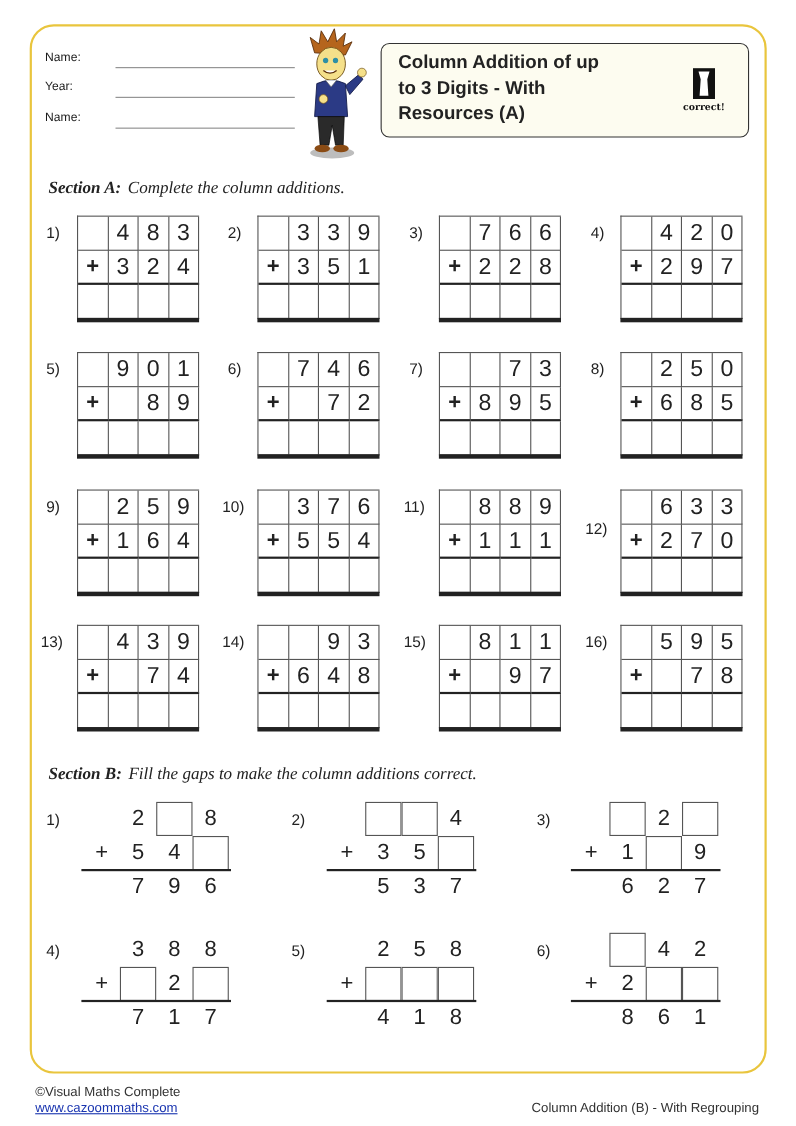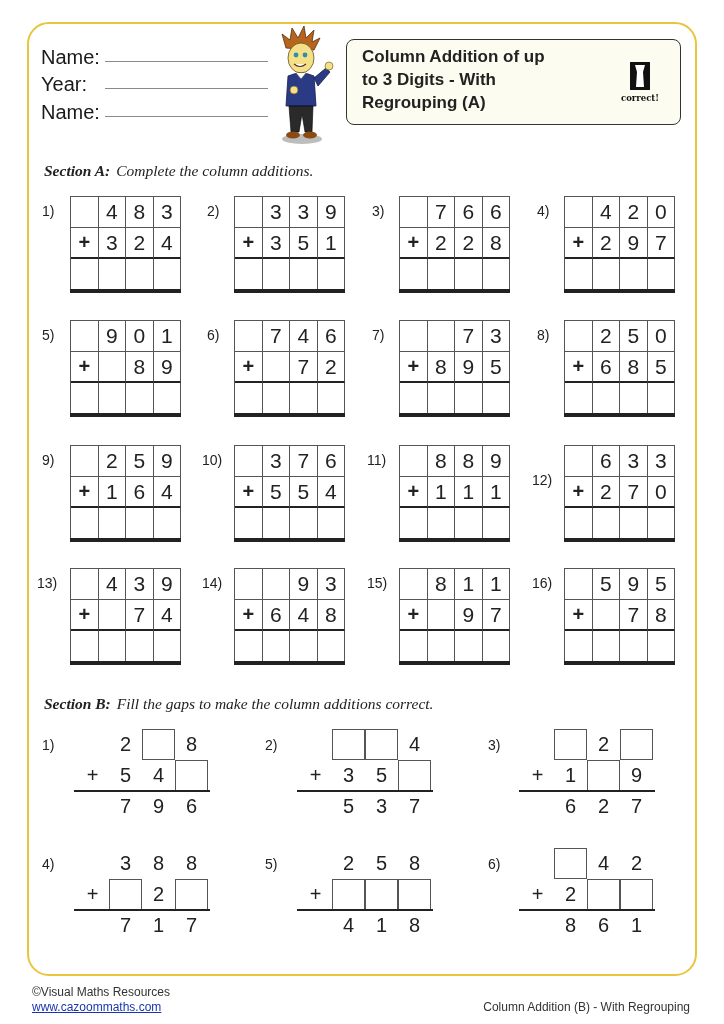--- a/index.html
+++ b/index.html
@@ -4,21 +4,21 @@
 <style>
   * { box-sizing: border-box; margin: 0; padding: 0; }
   html, body { width: 724px; height: 1024px; background: #ffffff; overflow: hidden; }
   body { position: relative; font-family: "Liberation Sans", sans-serif; color: #1a1a1a; }
 
   .frame {
     position: absolute; left: 27px; top: 22px; width: 670px; height: 954px;
     border: 2px solid #e9c53d; border-radius: 22px;
   }
 
-  .field { position: absolute; left: 41px; font-size: 20px; font-weight: normal; }
+  .field { position: absolute; left: 41px; font-size: 11px; font-weight: normal; }
   .field-line { position: absolute; left: 105px; width: 163px; border-bottom: 1px solid #8a8a8a; }
 
   .character { position: absolute; left: 272px; top: 26px; width: 64px; height: 120px; }
 
   .title-box {
     position: absolute; left: 346px; top: 39px; width: 335px; height: 86px;
     background: #fdfcf0; border: 1.5px solid #333; border-radius: 8px;
   }
   .title-text {
     position: absolute; left: 15px; top: 5px; width: 240px;
@@ -89,21 +89,21 @@
   <circle cx="22" cy="64" r="4" fill="#f5e08a" stroke="#6b4b12" stroke-width="0.6"></circle>
   <path d="M17 80 L41 80 L40 106 L33 106 L30 88 L27 106 L19 106 Z" fill="#2a2a2a" stroke="#000" stroke-width="0.6"></path>
   <ellipse cx="21" cy="109" rx="7" ry="3.5" fill="#8a4b14"></ellipse>
   <ellipse cx="38" cy="109" rx="7" ry="3.5" fill="#8a4b14"></ellipse>
 </svg>
 
 <div class="title-box">
   <div class="title-text">
     <div>Column Addition of up</div>
     <div>to 3 Digits - With</div>
-    <div>Regrouping (A)</div>
+    <div>Resources (A)</div>
   </div>
   <div class="logo">
     <div class="logo-mark">
       <svg width="20" height="28" viewBox="0 0 20 28">
           <path d="M5 3 L15 3 L13 10 L14 25 L6 25 L7 10 Z" fill="#fff"></path>
         </svg>
     </div>
     <div class="logo-text">correct!</div>
   </div>
 </div>
@@ -488,16 +488,16 @@
       <div class="b-box" style="left: 620px; top: 879px;"></div>
       <div class="b-num" style="left: 554px; top: 910px;">8</div>
       <div class="b-num" style="left: 587px; top: 910px;">6</div>
       <div class="b-num" style="left: 620px; top: 910px;">1</div>
       <div class="b-num" style="left: 521px; top: 879px;">+</div>
       <div class="b-line" style="left: 519px; top: 909px; width: 136px;"></div>
     </div>
   </div>
 
 <div class="footer-left">
-  <div>©Visual Maths Resources</div>
+  <div>©Visual Maths Complete</div>
   <a>www.cazoommaths.com</a>
 </div>
 <div class="footer-right">Column Addition (B) - With Regrouping</div>
 
 </body></html>

